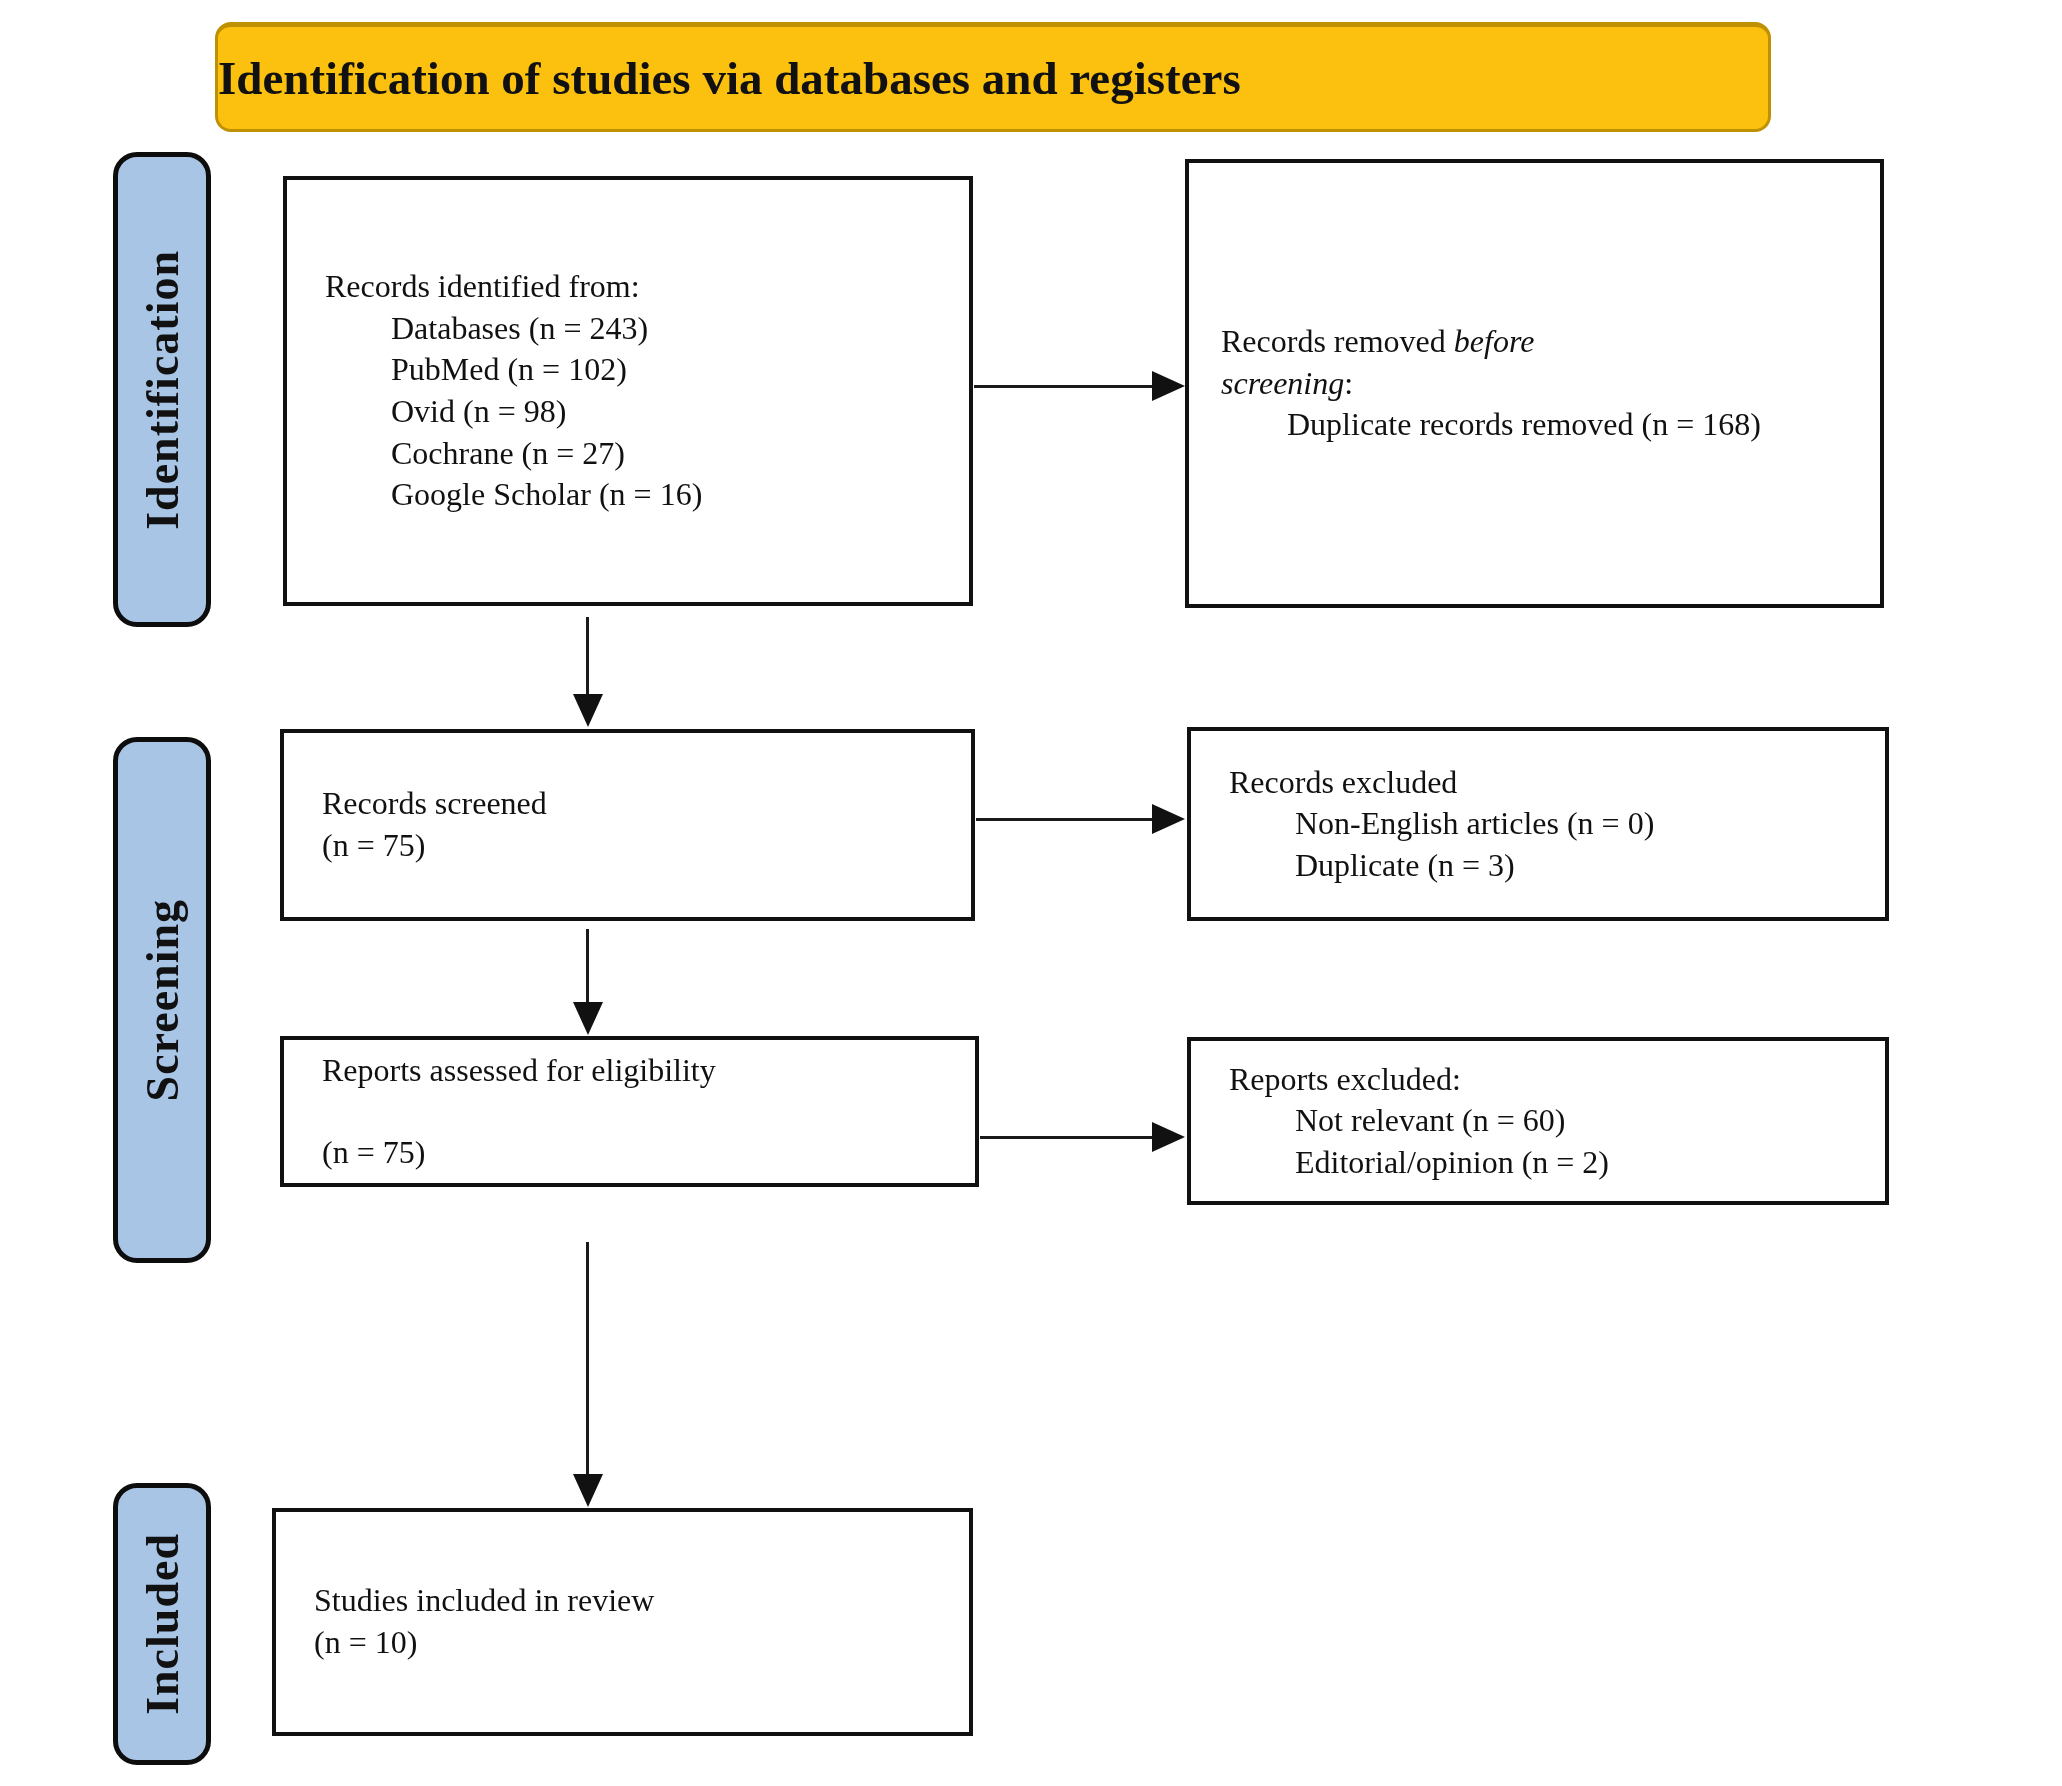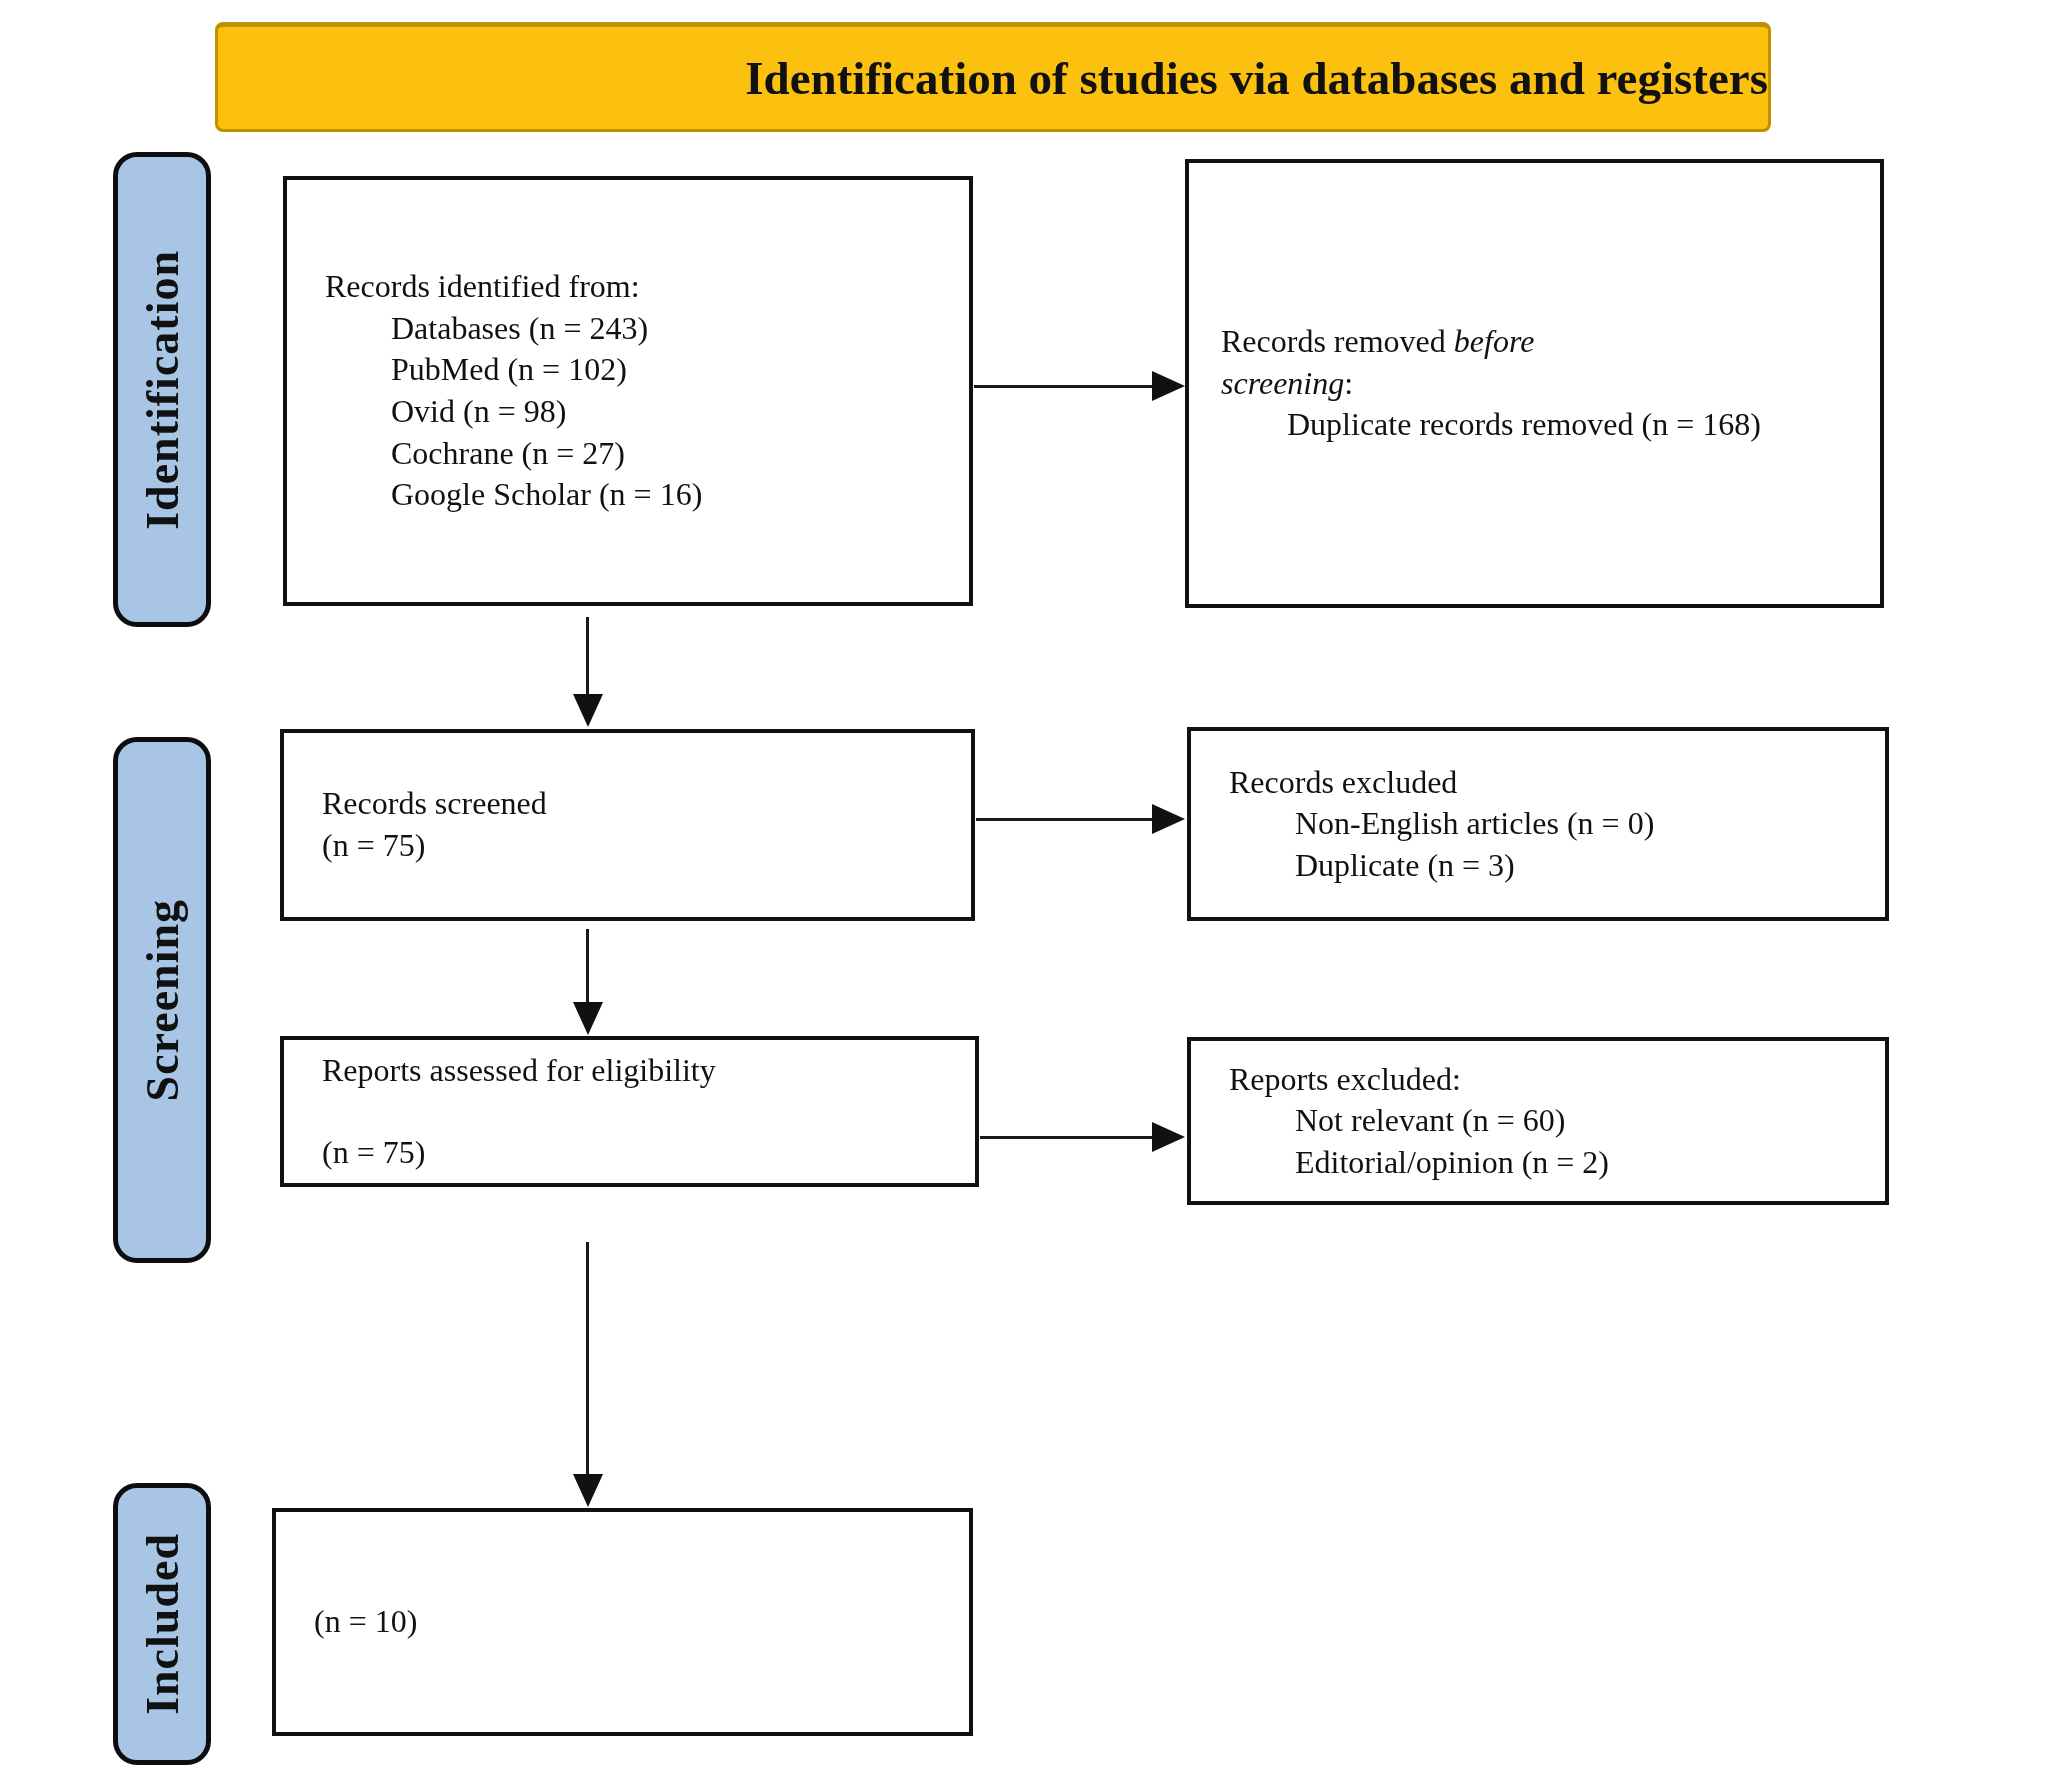--- a/index.html
+++ b/index.html
@@ -16,22 +16,22 @@
     height: 1786px;
     background: #ffffff;
     overflow: hidden;
   }
   .banner {
     position: absolute;
     left: 215px; top: 22px; width: 1556px; height: 110px;
     box-sizing: border-box;
     border: 3px solid #bf9000;
     border-top-width: 5px;
-    border-radius: 8px;
-    display: flex; align-items: center; justify-content: flex-end;
+    border-radius: 16px;
+    display: flex; align-items: center; justify-content: flex-start;
     font-weight: bold;
     font-size: 47px;
   }
   .stage {
     position: absolute;
     left: 113px; width: 98px;
     box-sizing: border-box;
     border: 5px solid #0d0d0d;
     border-radius: 24px;
     display: flex; align-items: center; justify-content: center;
@@ -124,20 +124,21 @@
     <div class="t">(n = 75)</div>
   </div>
 
   <div class="box" style="left:1187px;top:1037px;width:702px;height:168px;">
     <div class="t">Reports excluded:</div>
     <div class="t ind">Not relevant (n = 60)</div>
     <div class="t ind">Editorial/opinion (n = 2)</div>
   </div>
 
   <div class="box" style="left:272px;top:1508px;width:701px;height:228px;">
+    <div class="t">Studies included in review</div>
     <div class="t">(n = 10)</div>
   </div>
 
   <div class="vline" style="left:586px;top:617px;height:80px;"></div>
   <div class="head-down" style="left:573px;top:694px;"></div>
 
   <div class="vline" style="left:586px;top:929px;height:76px;"></div>
   <div class="head-down" style="left:573px;top:1002px;"></div>
 
   <div class="vline" style="left:586px;top:1242px;height:235px;"></div>

